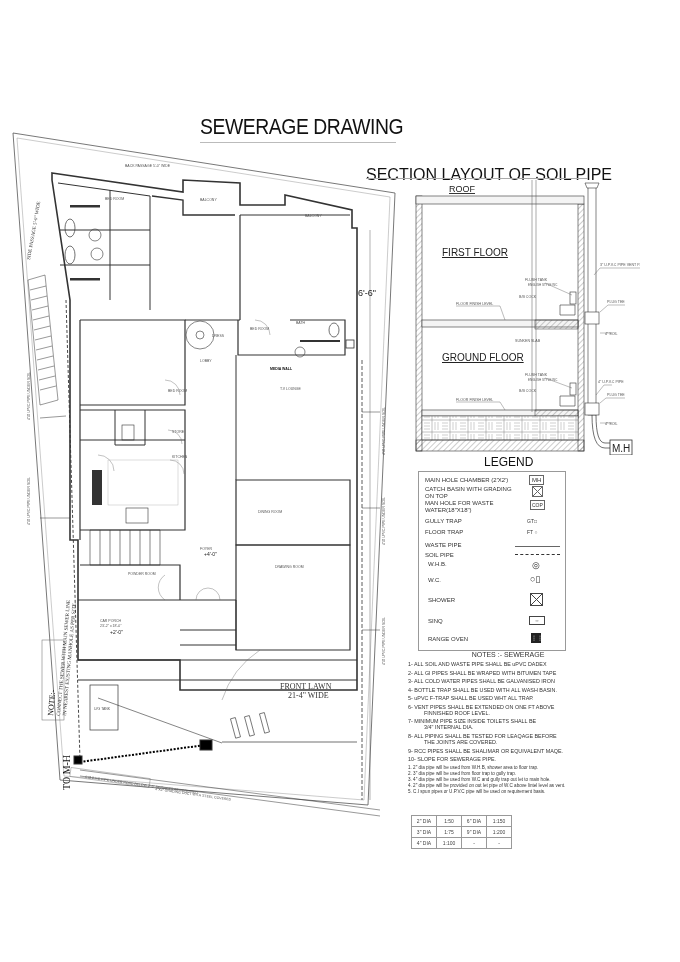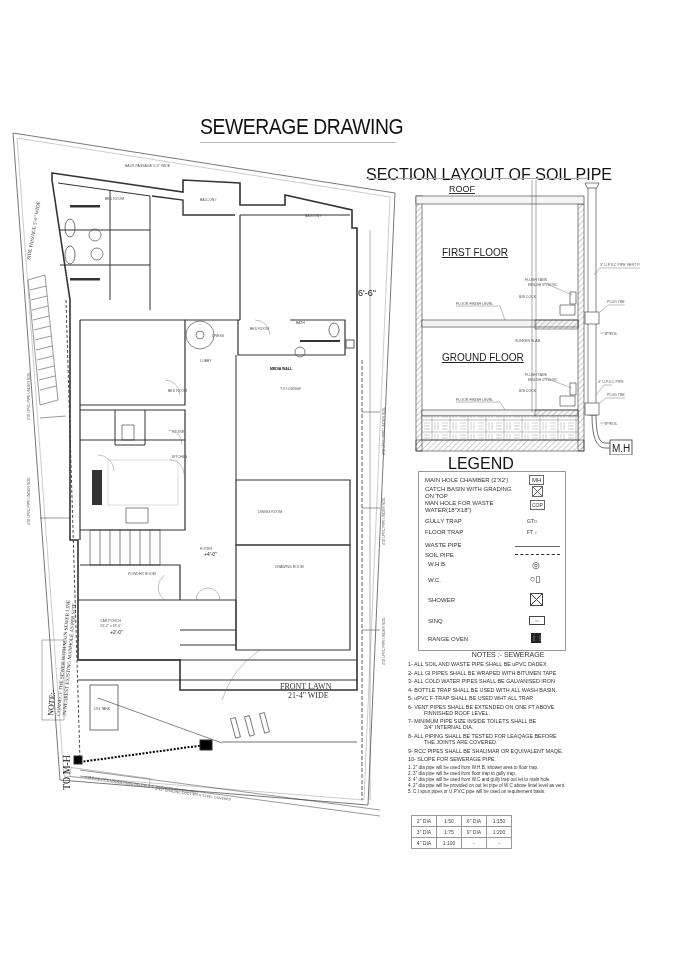--- a/index.html
+++ b/index.html
@@ -7,21 +7,21 @@
   .abs{position:absolute;}
   #title{left:200px;top:114px;font-size:22px;font-weight:normal;letter-spacing:-0.5px;transform:scaleX(0.88);transform-origin:left top;white-space:nowrap;}
   #title-underline{left:200px;top:142px;width:196px;height:1px;background:#bbb;}
   #plan{left:0;top:120px;}
   .tiny{font-size:3.5px;fill:#555;font-family:"Liberation Sans",sans-serif;}
   .lbl{font-family:"Liberation Serif",serif;fill:#333;}
   #section-title{left:366px;top:158px;font-size:16px;white-space:nowrap;margin-top:8px;}
   #section-underline{left:366px;top:178px;width:222px;height:1px;background:#aaa;}
   #section{left:400px;top:180px;}
   #legend-box{left:418px;top:471px;width:146px;height:178px;border:1px solid #999;}
-  #legend-title{left:448px;top:455px;font-size:16px;}
+  #legend-title{left:484px;top:455px;font-size:12px;}
   .leg-row{position:absolute;left:6px;font-size:6px;line-height:6.5px;color:#333;text-transform:uppercase;}
   .leg-sym{position:absolute;font-size:6px;color:#333;}
   #notes{left:408px;top:651px;width:270px;font-size:5.4px;color:#333;}
   #notes .nt{font-size:7px;text-align:center;width:200px;margin-bottom:3px;}
   #notes .n{margin:0 0 2.5px 0;white-space:nowrap;}
   #notes .n2{margin:0 0 0 0;white-space:nowrap;line-height:6.2px;}
   #slope-table{left:411px;top:815px;border-collapse:collapse;font-size:5px;color:#444;}
   #slope-table td{border:1px solid #999;padding:2px 4px;text-align:center;min-width:16px;}
 </style>
 </head>

